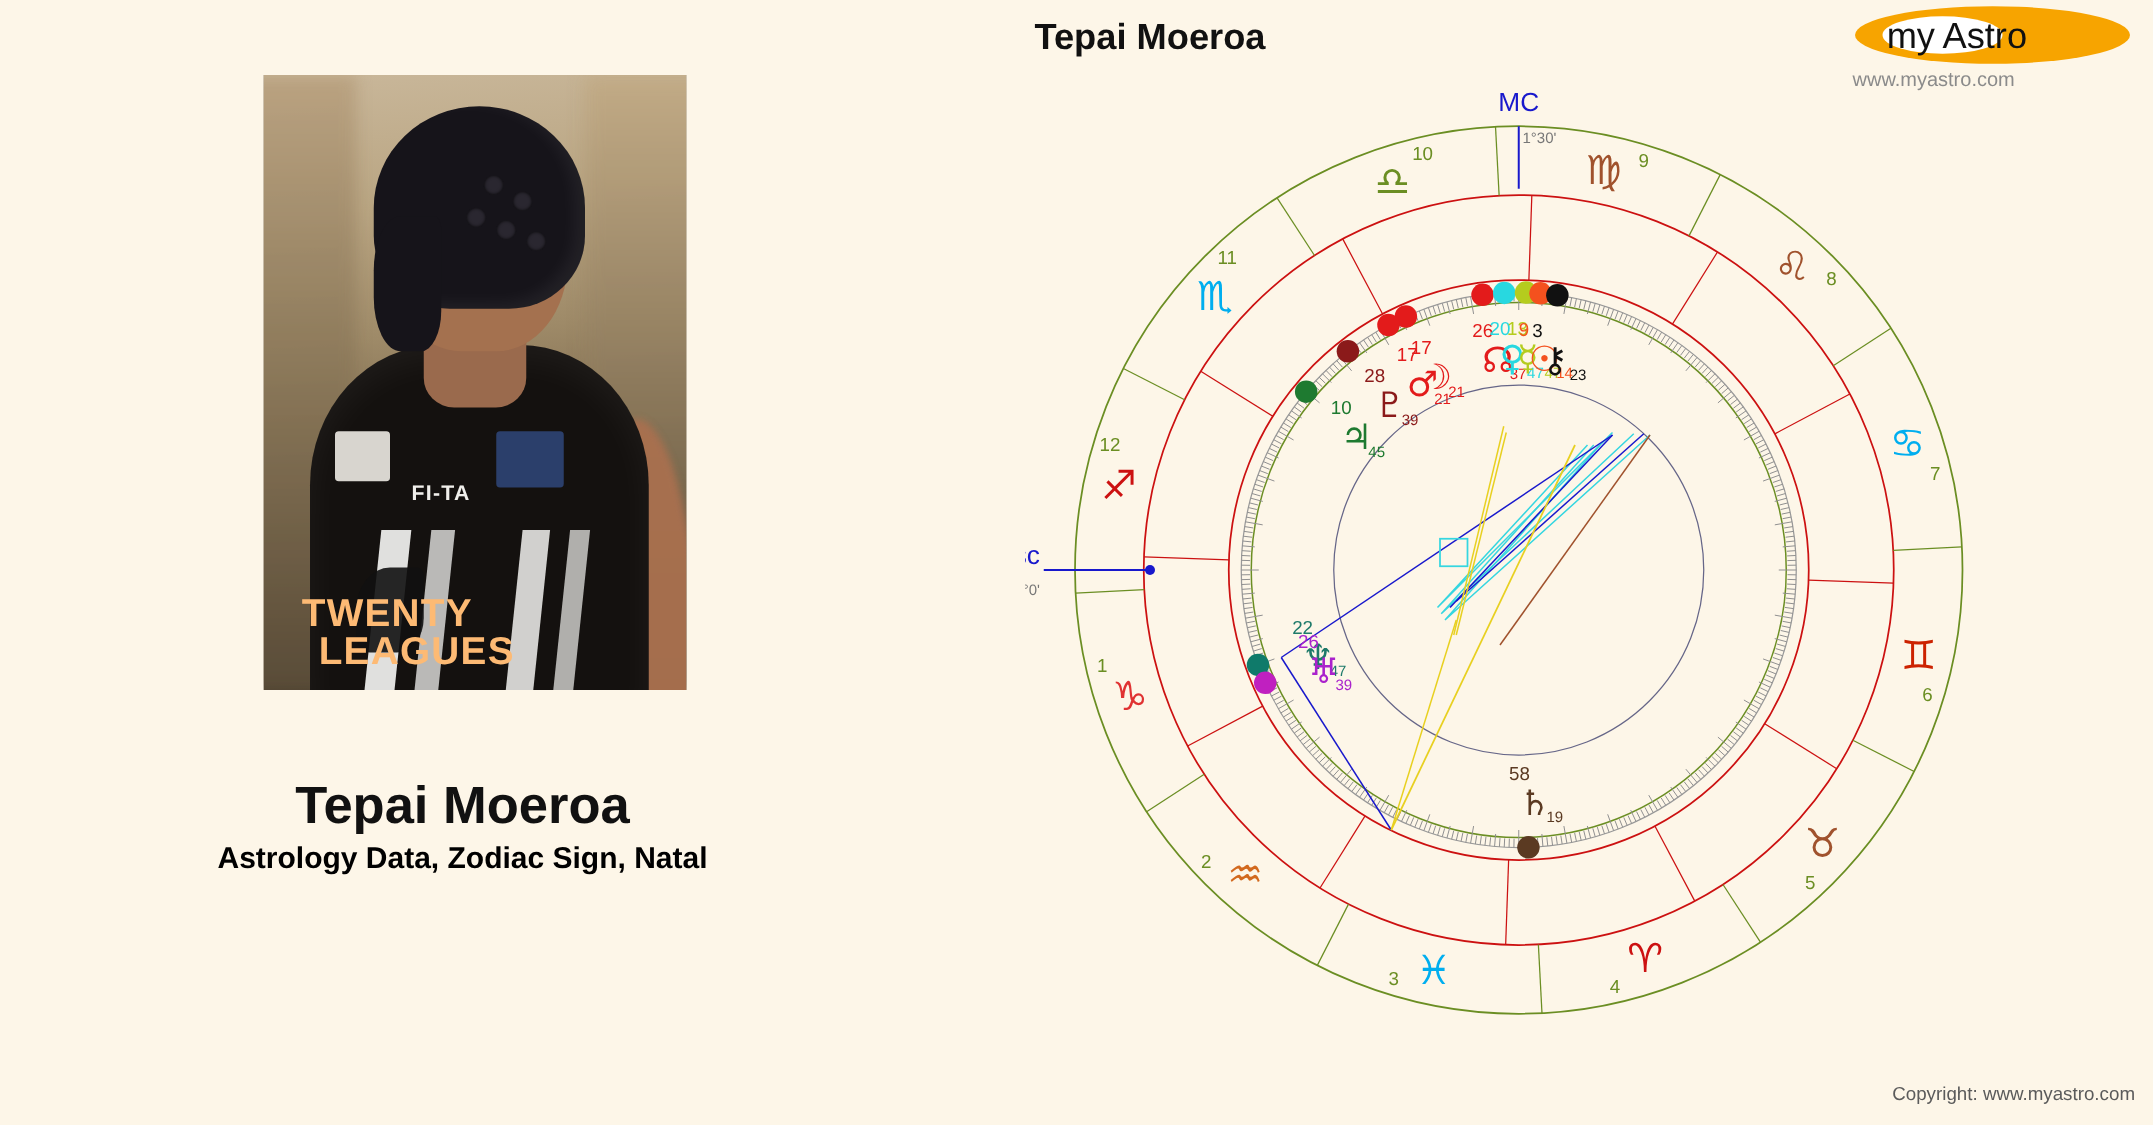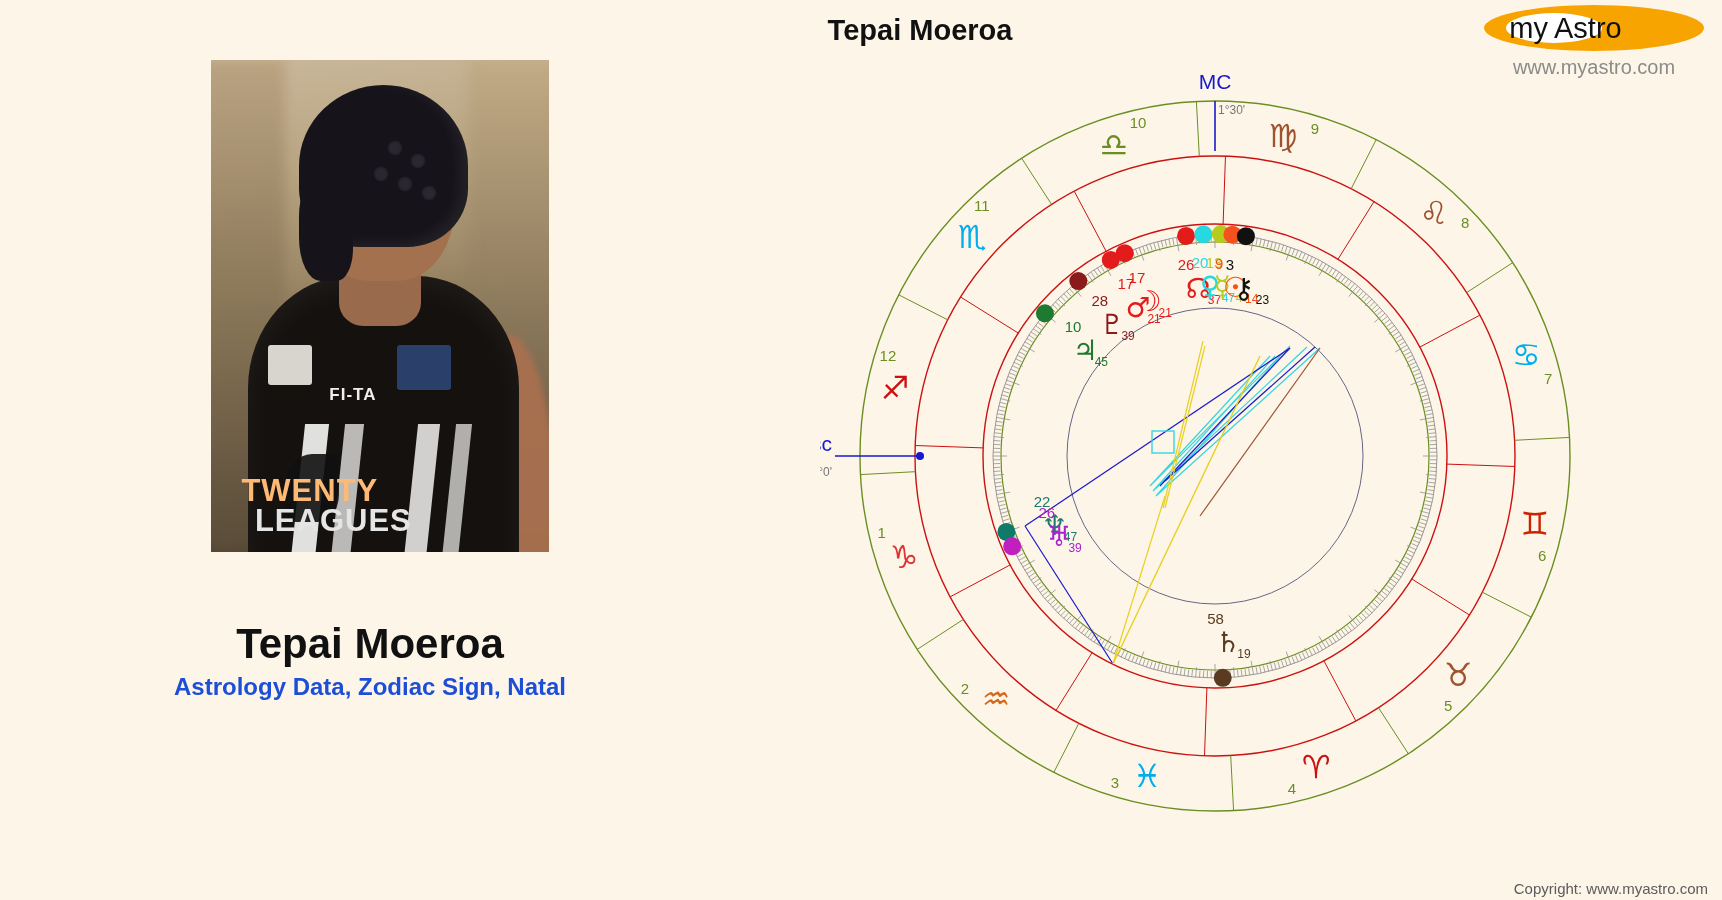--- a/index.html
+++ b/index.html
@@ -81,43 +81,43 @@
   .photo-bird{
     position:absolute;left:22%;top:80%;width:16%;height:14%;
     background:#111;border-radius:50% 10% 40% 20%;opacity:.9;
   }
   .photo-text{
     position:absolute;color:#efeeea;font-weight:bold;
     font-family:"Liberation Sans", sans-serif;letter-spacing:1px;
   }
   .pt-fita{left:35%;top:66%;font-size:17px;color:#f0efeb;}
   .pt-twenty{left:9%;top:84%;font-size:31px;color:#fdba74;}
-  .pt-leagues{left:13%;top:90%;font-size:31px;color:#e5e5e5;}
+  .pt-leagues{left:13%;top:90%;font-size:31px;color:#fdba74;}
   #person-name{
     position:absolute;left:0;top:620px;width:740px;text-align:center;
     font-size:42px;font-weight:bold;color:#111;
   }
   #person-subtitle{
     position:absolute;left:0;top:672px;width:740px;text-align:center;
-    font-size:24px;font-weight:bold;color:#1d4ed8;line-height:1.28;
+    font-size:24px;font-weight:bold;color:#000000;line-height:1.28;
   }
   
   #chart-title{
     position:absolute;left:700px;top:14px;width:440px;text-align:center;
     font-size:29px;font-weight:bold;color:#111;
   }
   #brand-logo{
     position:absolute;right:16px;top:4px;width:224px;height:48px;
   }
   #brand-url{
-    position:absolute;right:16px;top:56px;width:224px;text-align:center;
-    font-size:20px;color:#8b8b8b;
+    position:absolute;right:16px;top:56px;width:224px;text-align:left;
+    font-size:16px;color:#8b8b8b;
   }
   #copyright{
-    position:absolute;right:14px;bottom:3px;
+    position:absolute;right:14px;bottom:16px;
     font-size:15px;color:#5b5b5b;
   }
   
   #natal-chart{
     position:absolute;left:820px;top:56px;width:790px;height:800px;
   }
 </style>
 </head>
 <body>
 

